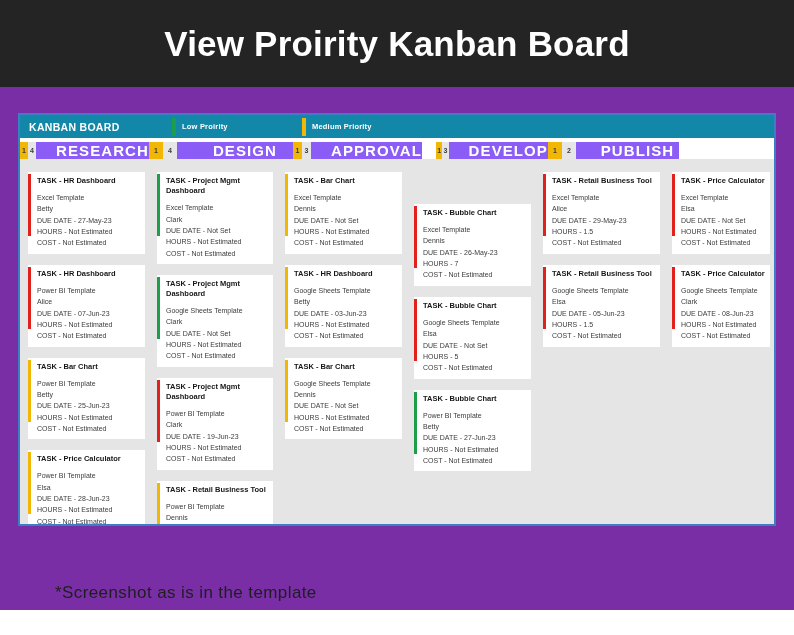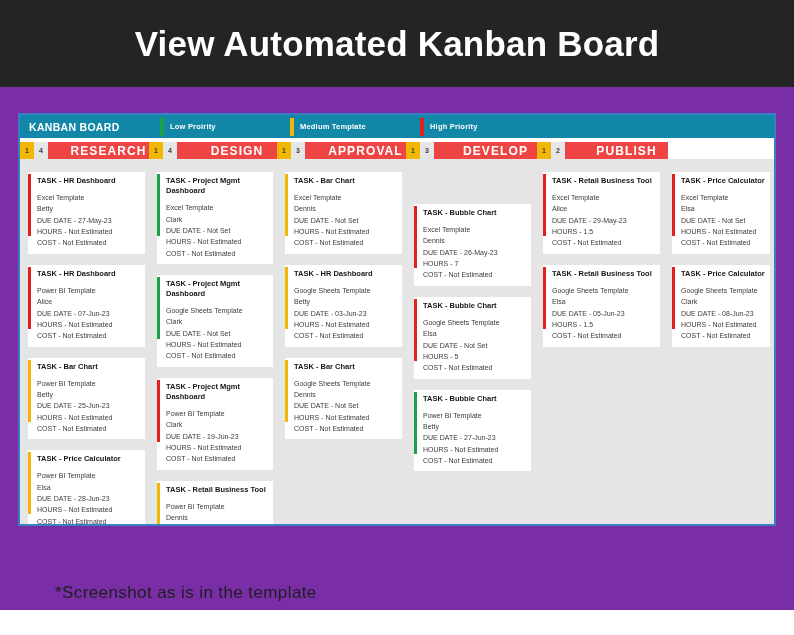--- a/index.html
+++ b/index.html
@@ -53,21 +53,21 @@
 
   
   .legend-strip {
     position: relative;
     height: 23px;
     background: #1287a8;
     display: flex;
     align-items: stretch;
   }
   .legend-title {
-    width: 140px;
+    width: 152px;
     display: flex; align-items: center;
     padding-left: 9px;
     color: #ffffff;
     font-size: 10.5px;
     font-weight: bold;
     letter-spacing: 0.3px;
     border-radius: 6px;
   }
   .legend-item {
     width: 130px;
@@ -102,23 +102,23 @@
     width: 14px;
     display: flex; align-items: center; justify-content: center;
     font-size: 7px;
     font-weight: bold;
     color: #3b3b3b;
   }
   .badge.gold { background: #f2b705; }
   .badge.grey { background: #e6e6e6; }
   .col-title {
     flex: 1 1 auto;
-    background: #ef4444;
+    background: #8b5cf6;
     color: #ffffff;
-    font-size: 12px;
+    font-size: 15px;
     font-weight: bold;
     letter-spacing: 1.1px;
     display: flex; align-items: center; justify-content: center; padding-left: 20px;
   }
 
   
   .cols {
     display: flex;
     height: 372px;
     background: #e5e5e5;
@@ -167,64 +167,60 @@
     font-size: 7px;
     color: #3b3b3b;
     line-height: 1.62;
     white-space: nowrap;
   }
 </style>
 </head>
 <body>
 
 <div class="banner">
-  <div class="banner-title">View Automated Kanban Board</div>
+  <div class="banner-title">View Proirity Kanban Board</div>
 </div>
 
 <div class="purple-body"></div>
 
 <div class="board">
 
   <div class="legend-strip">
     <div class="legend-title">KANBAN BOARD</div>
     <div id="legend-items" style="display:flex;">
         <div class="legend-item">
           <div class="legend-swatch" style="background: rgb(30, 158, 74);"></div>
           <div class="legend-label">Low Proirity</div>
         </div>
         <div class="legend-item">
           <div class="legend-swatch" style="background: rgb(242, 183, 5);"></div>
-          <div class="legend-label">Medium Template</div>
-        </div>
-        <div class="legend-item">
-          <div class="legend-swatch" style="background: rgb(224, 33, 28);"></div>
-          <div class="legend-label">High Priority</div>
+          <div class="legend-label">Medium Priority</div>
         </div>
       </div>
   </div>
 
   <div class="legend-gap"></div>
 
   <div class="col-head-row" id="col-head-row">
       <div class="col-head" style="width: 129px;">
         <div class="badge gold">1</div>
         <div class="badge grey">4</div>
         <div class="col-title">RESEARCH</div>
       </div>
-      <div class="col-head" style="width: 128px; border-radius: 6px;">
+      <div class="col-head" style="width: 144px; border-radius: 6px;">
         <div class="badge gold">1</div>
         <div class="badge grey">4</div>
         <div class="col-title">DESIGN</div>
       </div>
       <div class="col-head" style="width: 129px;">
         <div class="badge gold">1</div>
         <div class="badge grey">3</div>
         <div class="col-title">APPROVAL</div>
       </div>
-      <div class="col-head" style="width: 131px;">
+      <div class="col-head" style="width: 112px; margin-left: 14px;">
         <div class="badge gold">1</div>
         <div class="badge grey">3</div>
         <div class="col-title">DEVELOP</div>
       </div>
       <div class="col-head" style="width: 131px;">
         <div class="badge gold">1</div>
         <div class="badge grey">2</div>
         <div class="col-title">PUBLISH</div>
       </div>
     </div>

